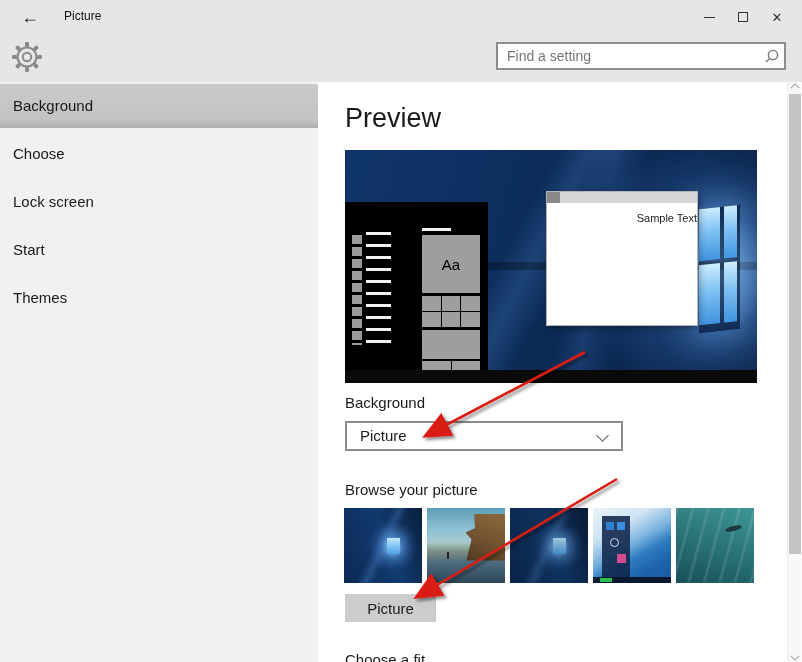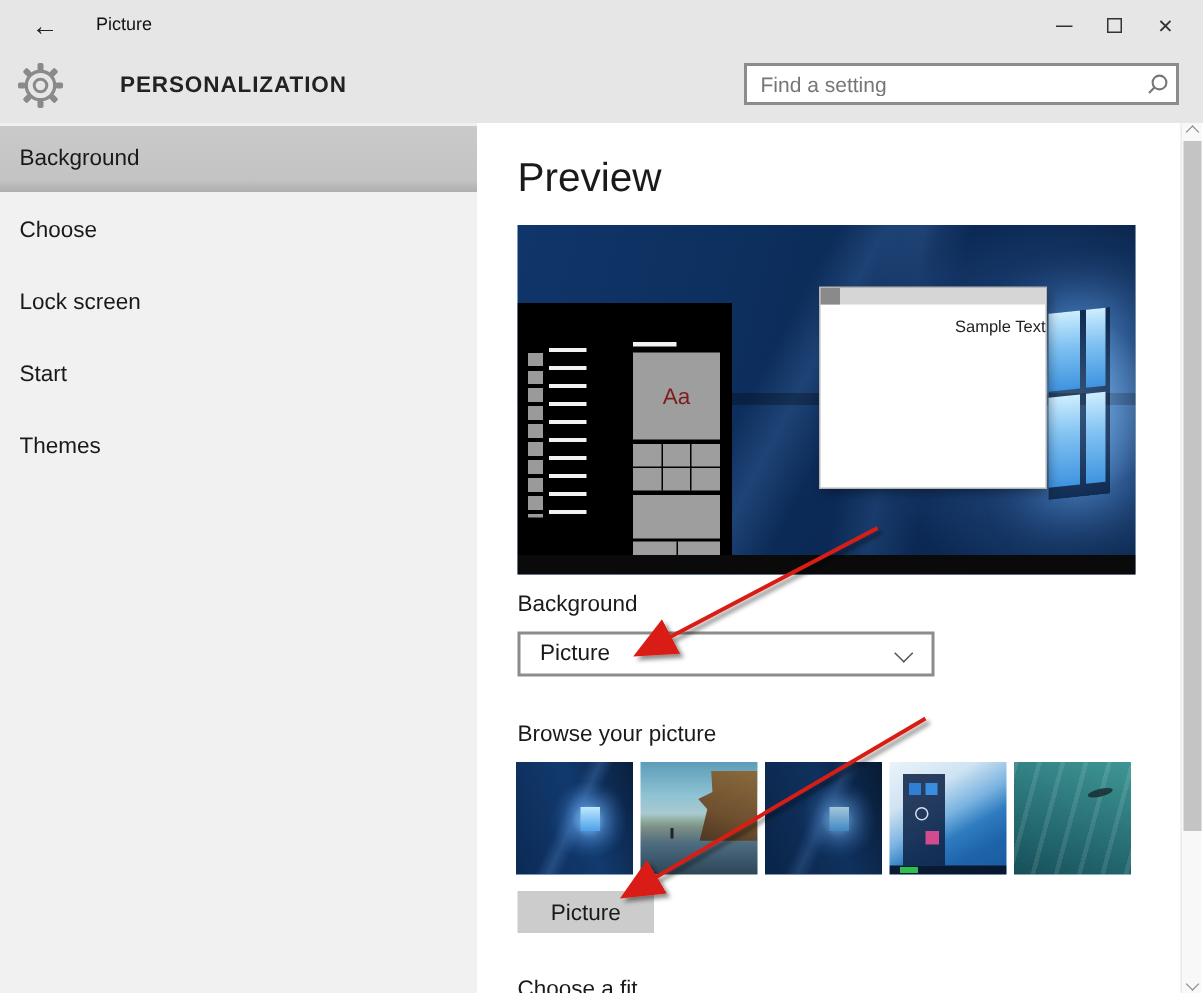--- a/index.html
+++ b/index.html
@@ -43,21 +43,21 @@
     display:grid; grid-template-columns:21px 13px; grid-template-rows:52px 60px; gap:4px;
     box-shadow:0 0 32px 9px rgba(110,180,255,0.45); background:rgba(10,30,60,0.6); }
   .pane { background:linear-gradient(180deg,#cdeeff 0%,#7fc1f2 45%,#3f94e0 100%); }
   .start-panel { position:absolute; left:0; top:52px; width:143px; height:168px; background:#000; }
   .sp-squares { position:absolute; left:7px; top:33px; width:10px; height:110px;
     background:repeating-linear-gradient(180deg,#9a9a9a 0 9px, transparent 9px 12px); }
   .sp-lines { position:absolute; left:21px; top:30px; width:25px; height:116px;
     background:repeating-linear-gradient(180deg,#f2f2f2 0 3px, transparent 3px 12px); }
   .sp-topline { position:absolute; left:77px; top:26px; width:29px; height:3px; background:#f2f2f2; }
   .aa-tile { position:absolute; left:77px; top:33px; width:58px; height:58px; background:#9e9e9e;
-    display:flex; align-items:center; justify-content:center; color:#7f1d1d; font-size:15px; }
+    display:flex; align-items:center; justify-content:center; color:#000000; font-size:15px; }
   .grid-tile { position:absolute; left:77px; top:94px; width:58px; height:31px; background:#9e9e9e;
     background-image:linear-gradient(#000,#000),linear-gradient(#000,#000),linear-gradient(#000,#000);
     background-size:1px 100%, 1px 100%, 100% 1px; background-position:19px 0, 38px 0, 0 15px; background-repeat:no-repeat; }
   .big-tile { position:absolute; left:77px; top:128px; width:58px; height:29px; background:#9e9e9e; }
   .strip-tile { position:absolute; left:77px; top:159px; width:58px; height:9px; background:#9e9e9e;
     background-image:linear-gradient(#000,#000); background-size:1px 100%; background-position:29px 0; background-repeat:no-repeat; }
   .sample-window { position:absolute; left:202px; top:42px; width:150px; height:133px; background:#fff;
     box-shadow:0 0 0 1px #b5b5b5, 2px 3px 7px rgba(0,0,0,0.4);text-align:right; }
   .sw-titlebar { height:11px; background:#d6d6d6; position:relative; }
   .sw-menu-box { position:absolute; left:0; top:0; width:13px; height:11px; background:#8a8a8a; }
@@ -153,21 +153,20 @@
               <rect x="-2" y="-15" width="4" height="5" rx="1.2"></rect>
             </g>
           <g transform="rotate(315)">
               <rect x="-2" y="-15" width="4" height="5" rx="1.2"></rect>
             </g>
           <circle r="9.5" fill="none" stroke="#8a8a8a" stroke-width="2.2"></circle>
           <circle r="4.2" fill="none" stroke="#8a8a8a" stroke-width="2"></circle>
         </g>
       </svg>
     </div>
-    <h1 class="page-title">PERSONALIZATION</h1>
     <div class="search-box">
       <input class="search-input" placeholder="Find a setting" style="">
       <span class="search-icon">
         <svg width="16" height="16" viewBox="0 0 16 16" fill="none" stroke="#767676" stroke-width="1.4">
           <circle cx="9" cy="7" r="4.6"></circle>
           <line x1="5.6" y1="10.4" x2="2" y2="14"></line>
         </svg>
       </span>
     </div>
   </div>

